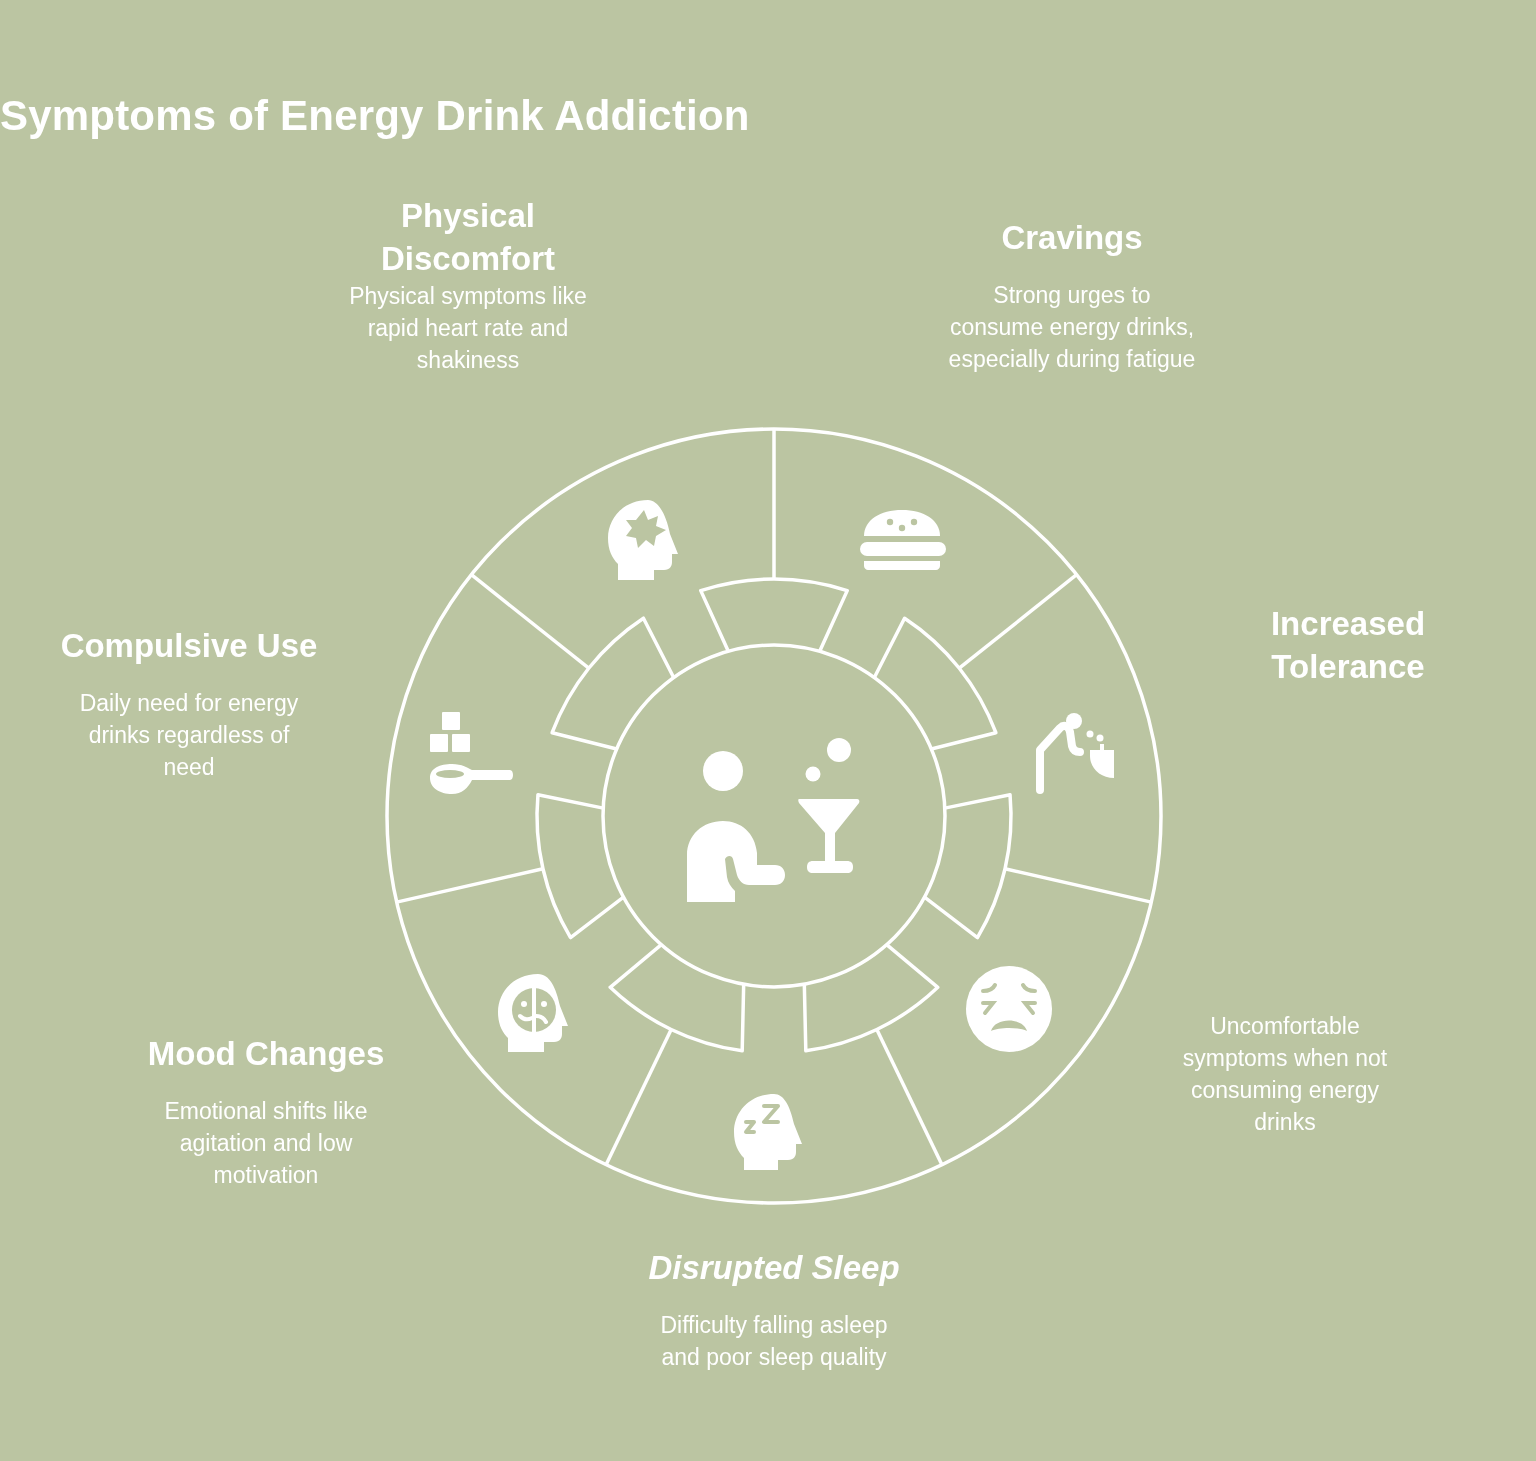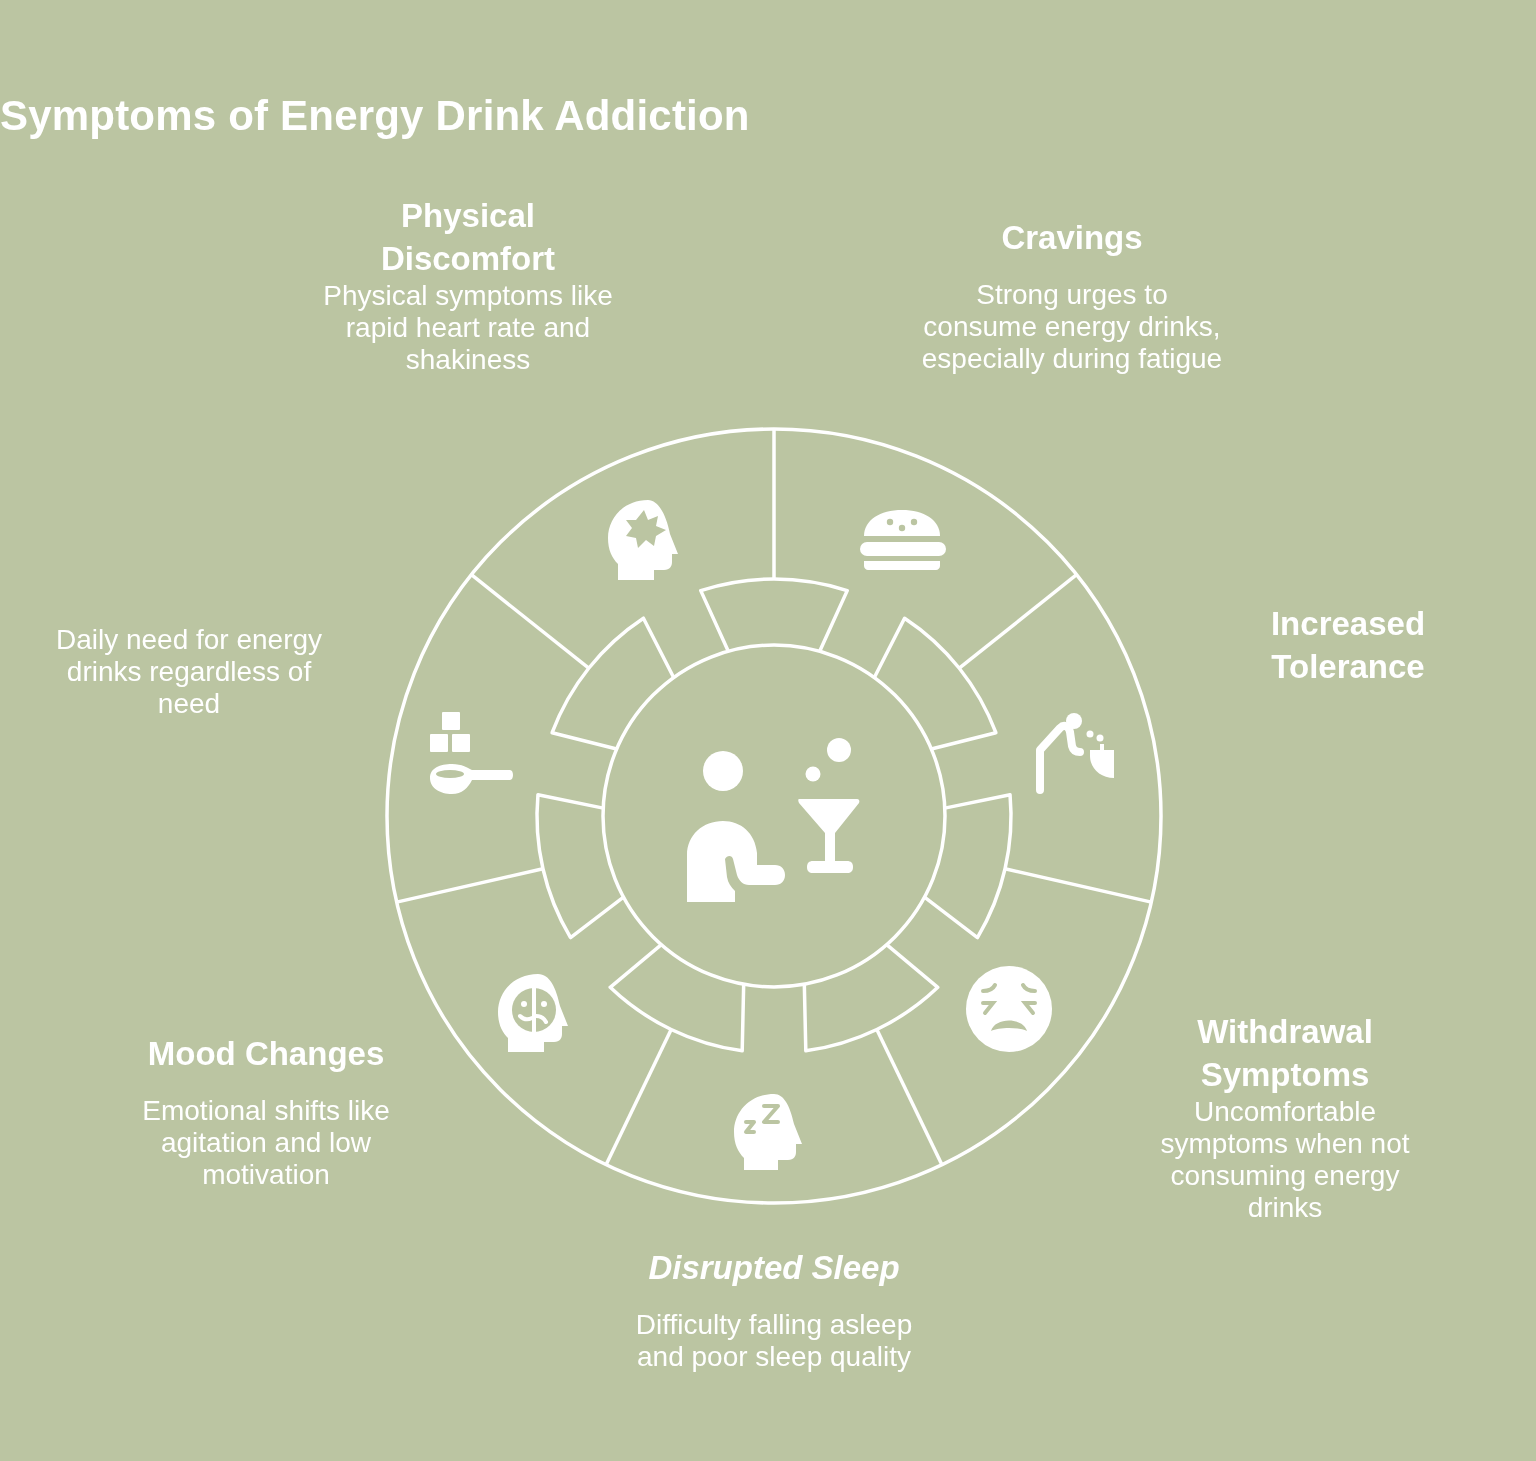--- a/index.html
+++ b/index.html
@@ -13,21 +13,21 @@
     position: absolute; left: 0; width: 1536px; top: 92px;
     font-weight: bold; font-size: 42px; letter-spacing: 0.2px;
   }
   .label {
     position: absolute; text-align: center;
   }
   .label .head {
     font-weight: bold; font-size: 33px; line-height: 43px;
   }
   .label .desc {
-    font-size: 28px; line-height: 32px; text-align: center;
+    font-size: 23px; line-height: 32px; text-align: center;
   }
   svg.wheel { position: absolute; left: 0; top: 0; }
 </style>
 </head>
 <body>
 
 <div class="title">Symptoms of Energy Drink Addiction</div>
 
 <svg class="wheel" width="1536" height="1461" viewBox="0 0 1536 1461">
   <g fill="none" stroke="#ffffff" stroke-width="3.5" stroke-linejoin="round">
@@ -137,29 +137,29 @@
 <div class="label" style="left:912px; top:216px; width:320px;">
   <div class="head" style="margin-bottom:20px;">Cravings</div>
   <div class="desc"><span>Strong urges to</span><br><span>consume energy drinks,</span><br><span>especially during fatigue</span></div>
 </div>
 
 <div class="label" style="left:1198px; top:602px; width:300px;">
   <div class="head"><span>Increased</span><br><span>Tolerance</span></div>
 </div>
 
 <div class="label" style="left:1140px; top:1010px; width:290px;">
-  <div class="head"><span>Withdrawal</span><br><span>Symptoms</span></div>
   <div class="desc"><span>Uncomfortable</span><br><span>symptoms when not</span><br><span>consuming energy</span><br><span>drinks</span></div>
 </div>
 
 <div class="label" style="left:614px; top:1246px; width:320px;">
   <div class="head" style="margin-bottom:20px;font-style:italic;">Disrupted Sleep</div>
   <div class="desc"><span>Difficulty falling asleep</span><br><span>and poor sleep quality</span></div>
 </div>
 
 <div class="label" style="left:116px; top:1032px; width:300px;">
   <div class="head" style="margin-bottom:20px;">Mood Changes</div>
   <div class="desc"><span>Emotional shifts like</span><br><span>agitation and low</span><br><span>motivation</span></div>
 </div>
 
 <div class="label" style="left:34px; top:624px; width:310px;">
+  <div class="head" style="margin-bottom:20px;">Compulsive Use</div>
   <div class="desc"><span>Daily need for energy</span><br><span>drinks regardless of</span><br><span>need</span></div>
 </div>
 
 </body></html>

